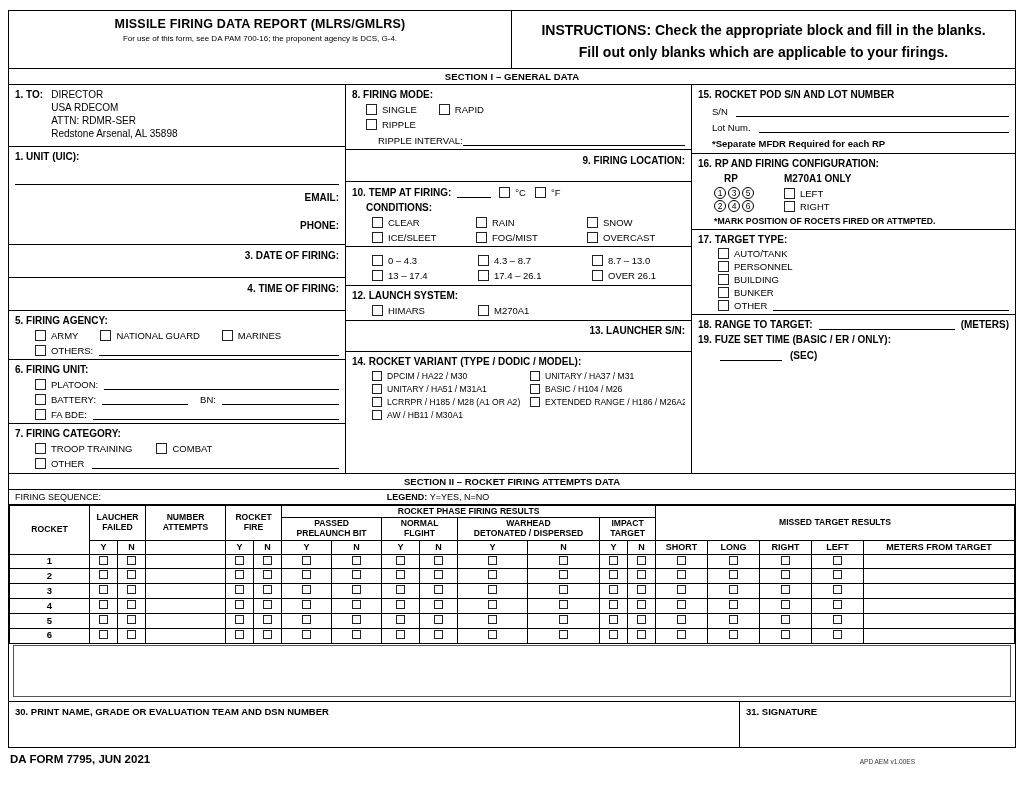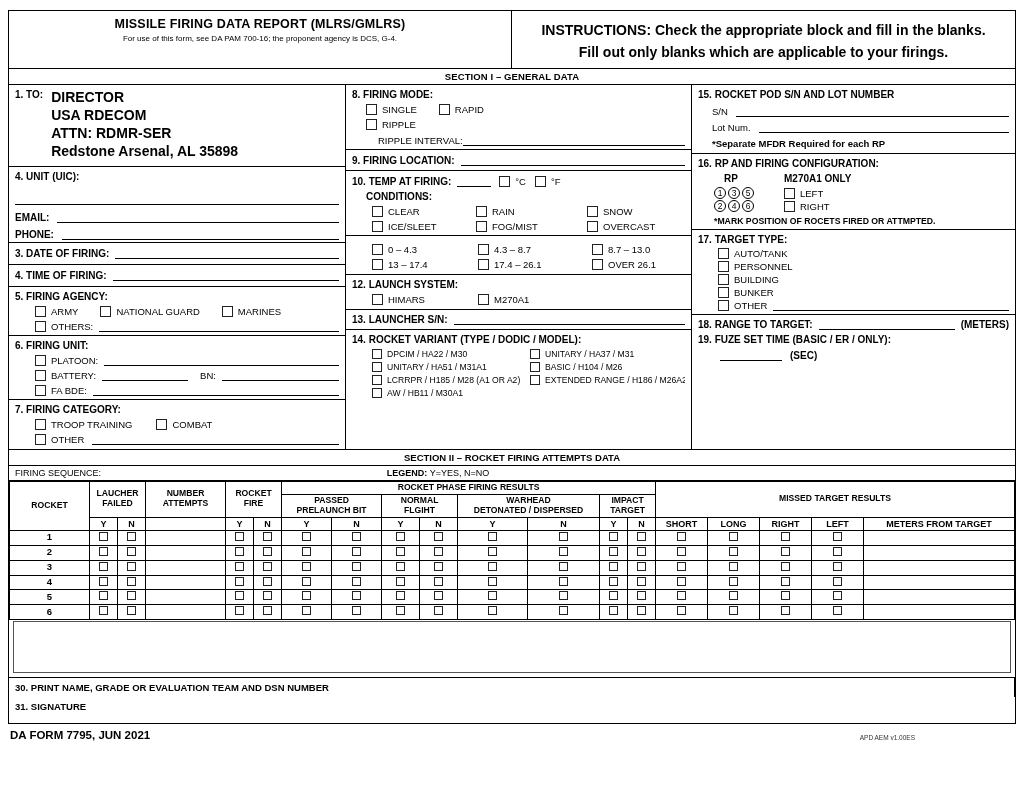--- a/index.html
+++ b/index.html
@@ -54,25 +54,25 @@
   .cbx {
     display: inline-block; width: 11px; height: 11px;
     border: 1.3px solid #222; background: #fff;
     flex: 0 0 11px; margin-right: 5px; vertical-align: -1px;
   }
   .cbx.sm { width: 10px; height: 10px; flex: 0 0 10px; }
 
   .uline { border-bottom: 1px solid #000; flex: 1 1 auto; height: 11px; }
   .uline.fx { flex: none; }
 
-  .addr { font-weight: bold; font-size: 14px; line-height: 1.28; }
+  .addr { font-weight: normal; font-size: 10px; line-height: 1.28; }
 
   .spacer-line { border-bottom: 1px solid #000; height: 13px; margin-top: 10px; }
 
-  .mini-row { display: flex; align-items: flex-end; gap: 0; margin-top: 5px; }
+  .mini-row { display: flex; align-items: flex-end; gap: 0; margin-top: 5px; flex-direction: column; }
 
   .circle {
     display: inline-block; width: 12px; height: 12px; border: 1.2px solid #000;
     border-radius: 50%; text-align: center; line-height: 10.5px; font-size: 8.5px;
     margin-right: 2px; font-weight: normal;
   }
 
   
   .sec2head { text-align: center; font-size: 9.5px; font-weight: bold; padding: 2px 0; border-bottom: 1px solid #000; }
   .legendrow { display: flex; border-bottom: 1.5px solid #000; padding: 2px 0 2px 6px; font-size: 9px; }
@@ -86,21 +86,21 @@
   }
   table.t2 .hgroup { font-size: 8.6px; }
   table.t2 td.yn { font-size: 9px; height: 13px; }
   table.t2 td.rowname { font-size: 9.5px; font-weight: bold; height: 14px; }
   table.t2 td.cell { height: 14px; }
   .tcbx { display: inline-block; width: 9px; height: 9px; border: 1.3px solid #222; background: #fff; }
 
   
   .b29 { border-top: 1.5px solid #000; padding: 3px 6px 2px 6px; font-size: 9.5px; font-weight: bold; }
   .b29box { margin: 1px 4px 4px 4px; border: 1px solid #555; height: 52px; background: #fff; }
-  .b3031 { display: flex; border-top: 1.5px solid #000; height: 46px; flex-direction: column; }
+  .b3031 { display: flex; border-top: 1.5px solid #000; height: 46px; }
   .b30 { flex: 1; border-right: 1.5px solid #000; padding: 4px 6px; font-size: 9.5px; font-weight: bold; }
   .b31 { flex: 0 0 275px; padding: 4px 6px; font-size: 9.5px; font-weight: bold; }
 
   .footer { display: flex; align-items: flex-end; margin-top: 5px; padding: 0 2px; }
   .footer .ff { font-size: 11.5px; font-weight: bold; }
   .footer .fr { margin-left: auto; font-size: 6.5px; color: #333; }
   .nowrapclip { white-space: nowrap; overflow: hidden; }
 </style>
 </head>
 <body>
@@ -131,21 +131,21 @@
             <div style="margin-left:8px;">
               <div class="addr">DIRECTOR</div>
               <div class="addr">USA RDECOM</div>
               <div class="addr">ATTN: RDMR-SER</div>
               <div class="addr">Redstone Arsenal, AL 35898</div>
             </div>
           </div>
         </div>
 
         <div class="blk bt" style="padding-bottom:2px;">
-          <div class="lbl">4.  UNIT (UIC):</div>
+          <div class="lbl">1.  UNIT (UIC):</div>
           <div class="spacer-line"></div>
           <div class="mini-row" style="margin-top:7px;">
             <span class="lbl">EMAIL:</span>
             <span class="uline" style="margin-left:8px;"></span>
           </div>
           <div class="mini-row" style="margin-top:6px;">
             <span class="lbl">PHONE:</span>
             <span class="uline" style="margin-left:8px;"></span>
           </div>
         </div>

